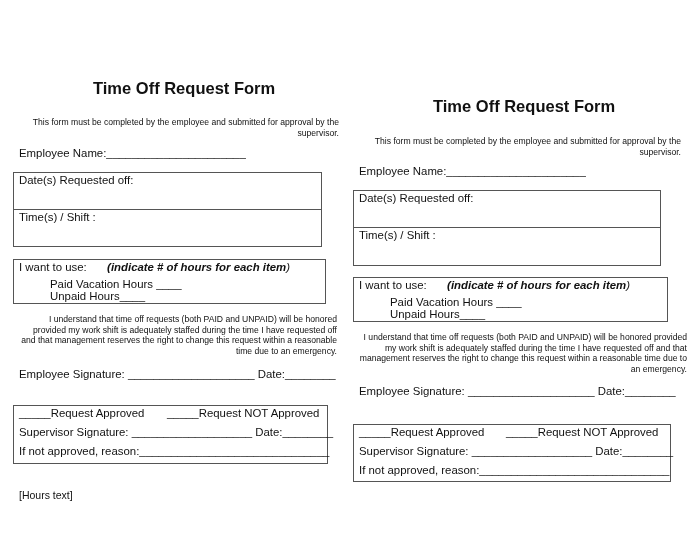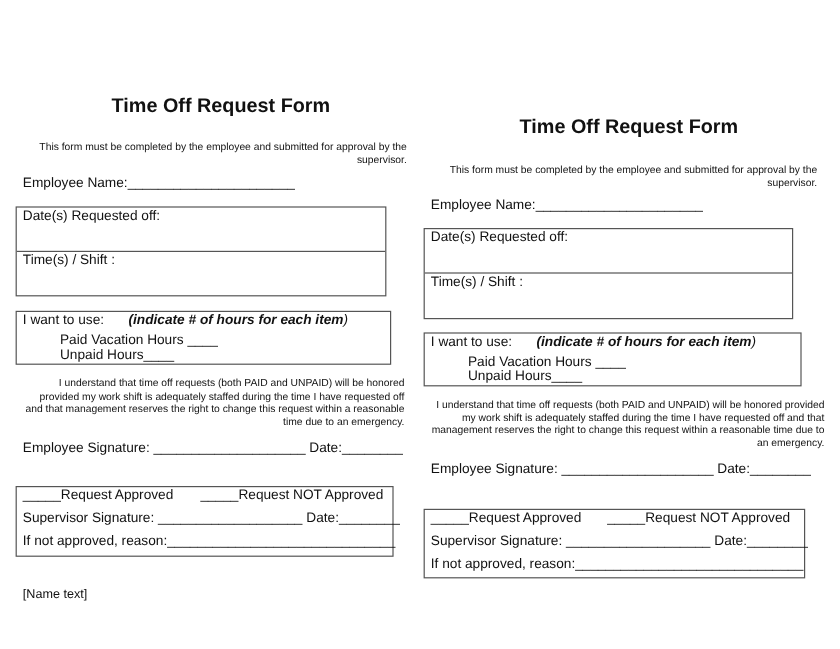--- a/index.html
+++ b/index.html
@@ -45,21 +45,21 @@
 
   <div class="abs med" style="left:19px; top:368px;">Employee Signature: ____________________ Date:________</div>
 
   <div class="box" style="left:13px; top:405px; width:315px; height:59px;">
     <div class="lbl" style="left:5px; top:1px;">_____Request Approved</div>
     <div class="lbl" style="left:153px; top:1px;">_____Request NOT Approved</div>
     <div class="lbl" style="left:5px; top:20px;">Supervisor Signature: ___________________ Date:________</div>
     <div class="lbl" style="left:5px; top:39px;">If not approved, reason:______________________________</div>
   </div>
 
-  <div class="abs" style="left:19px; top:489px; font-size:10.5px;">[Name text]</div>
+  <div class="abs" style="left:19px; top:489px; font-size:10.5px;">[Hours text]</div>
 </div>
 
 <div>
   <div class="abs title" style="left:433px; top:97px;">Time Off Request Form</div>
 
   <div class="abs small" style="left:359px; top:136px; width:322px;">This form must be completed by the employee and submitted for approval  by the supervisor.</div>
 
   <div class="abs med" style="left:359px; top:165px;">Employee Name:______________________</div>
 
   <div class="box" style="left:353px; top:190px; width:308px; height:76px;">

